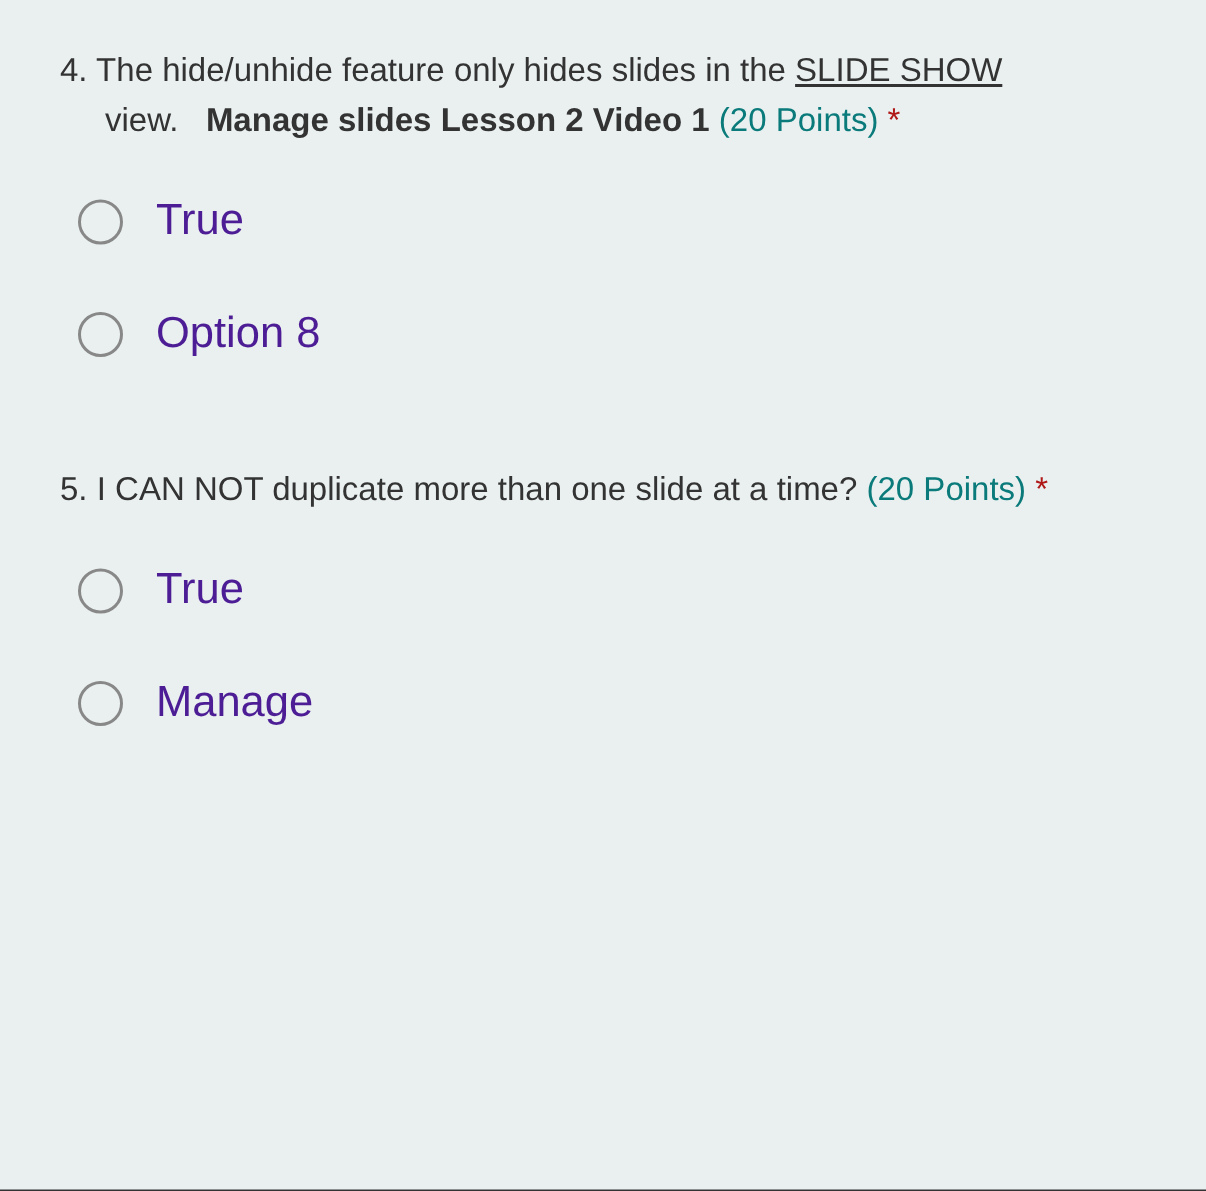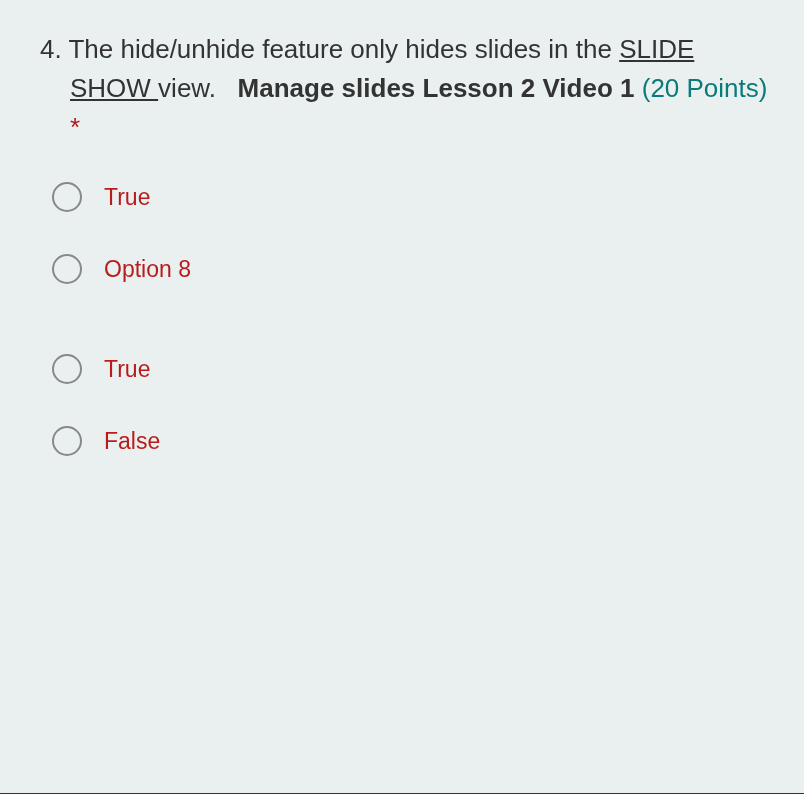--- a/index.html
+++ b/index.html
@@ -13,21 +13,21 @@
       width: 804px;
       height: 794px;
       color: #2a2a2a;
       padding: 30px 30px 0 30px;
       border-bottom: 1px solid #333;
     }
     .question-block {
       margin-bottom: 70px;
     }
     .question-text {
-      font-size: 26px;
+      font-size: 22px;
       line-height: 1.5;
       color: #333;
       margin-bottom: 35px;
       padding-left: 40px;
       text-indent: -30px;
     }
     .question-text .underline {
       text-decoration: underline;
     }
     .question-text .bold {
@@ -50,22 +50,22 @@
     }
     .radio-circle {
       width: 30px;
       height: 30px;
       border: 2px solid #888;
       border-radius: 50%;
       margin-right: 22px;
       flex-shrink: 0;
     }
     .option-label {
-      font-size: 23px;
-      color: #b91c1c;
+      font-size: 29px;
+      color: #4c1d95;
     }
   </style>
 </head>
 <body>
 
 <div class="question-block">
   <div class="question-text">
     <span>4.</span>
     <span>The hide/unhide feature only hides slides in the </span><span class="underline"> SLIDE SHOW </span><span> view.&nbsp;&nbsp;&nbsp;</span><span class="bold">Manage slides</span>
     <span class="bold">Lesson 2 Video 1</span><span class="points"> (20 Points)</span><span class="required"> *</span>
@@ -76,23 +76,27 @@
       <span class="option-label">True</span>
     </div>
     <div class="option">
       <div class="radio-circle"></div>
       <span class="option-label">Option 8</span>
     </div>
   </div>
 </div>
 
 <div class="question-block">
+  <div class="question-text">
+    <span>5.</span>
+    <span>I CAN NOT duplicate more than one slide at a time? </span><span class="points"> (20 Points)</span><span class="required"> *</span>
+  </div>
   <div class="options">
     <div class="option">
       <div class="radio-circle"></div>
       <span class="option-label">True</span>
     </div>
     <div class="option">
       <div class="radio-circle"></div>
-      <span class="option-label">False</span>
+      <span class="option-label">Manage</span>
     </div>
   </div>
 </div>
 
 </body></html>

